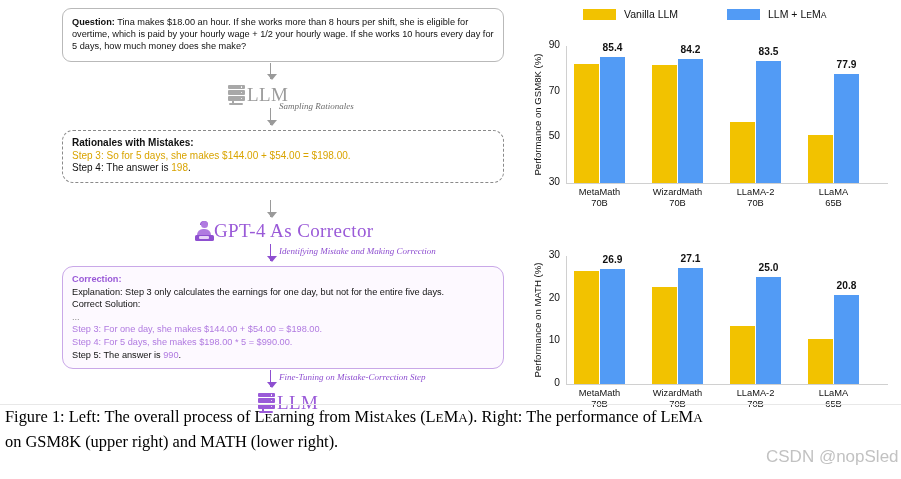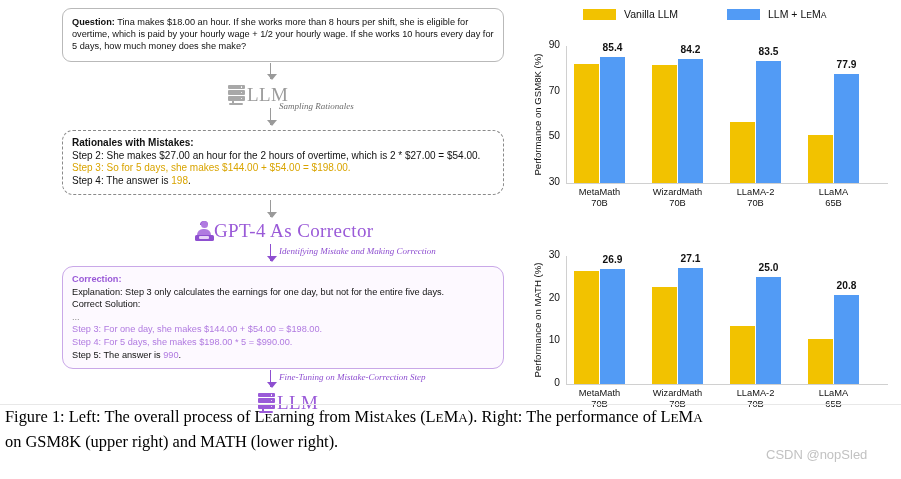--- a/index.html
+++ b/index.html
@@ -100,21 +100,21 @@
   .bar{position:absolute;bottom:0;}
   .vlabel{position:absolute;font-size:10.2px;font-weight:bold;color:#111;text-align:center;}
 
   
   #caption{
     position:absolute;left:5px;top:405px;width:880px;
     font-family:"Liberation Serif", serif;font-size:16.4px;line-height:24px;color:#000;
   }
   #caption .smc{font-size:13.2px;}
   #watermark{
-    position:absolute;left:766px;top:447px;font-size:13px;color:#c2c2c2;
+    position:absolute;left:766px;top:447px;font-size:17px;color:#c2c2c2;
     font-family:"Liberation Sans", sans-serif;
     text-align:right;
   }
   .hr-top{position:absolute;left:0;top:404px;width:901px;height:1px;background:#e8e8e8;}
 </style>
 </head>
 <body>
 
 <div id="figure">
 
@@ -138,21 +138,20 @@
         <span class="base" style="background:#a8a8a8"></span>
       </span>
       <span class="node-text gray">LLM</span>
     </div>
 
     <div class="v-arrow" style="left:208px;top:100px;height:17px;"></div>
     <div class="side-label" style="left:217px;top:93px;">Sampling Rationales</div>
 
     <div class="rbox" style="position:absolute;left:0;top:122px;width:422px;">
       <div class="hd">Rationales with Mistakes:</div>
-      <div>Step 2: She makes $27.00 an hour for the 2 hours of overtime, which is 2 * $27.00 = $54.00.</div>
       <div class="gold">Step 3: So for 5 days, she makes $144.00 + $54.00 = $198.00.</div>
       <div><span>Step 4: The answer is </span><span class="goldnum">198</span><span>.</span></div>
     </div>
 
     <div class="v-arrow" style="left:208px;top:192px;height:17px;"></div>
 
     <div class="node-row" style="left:133px;top:212px;">
       <span class="person">
         <span class="hair"></span>
           <span class="head"></span>

